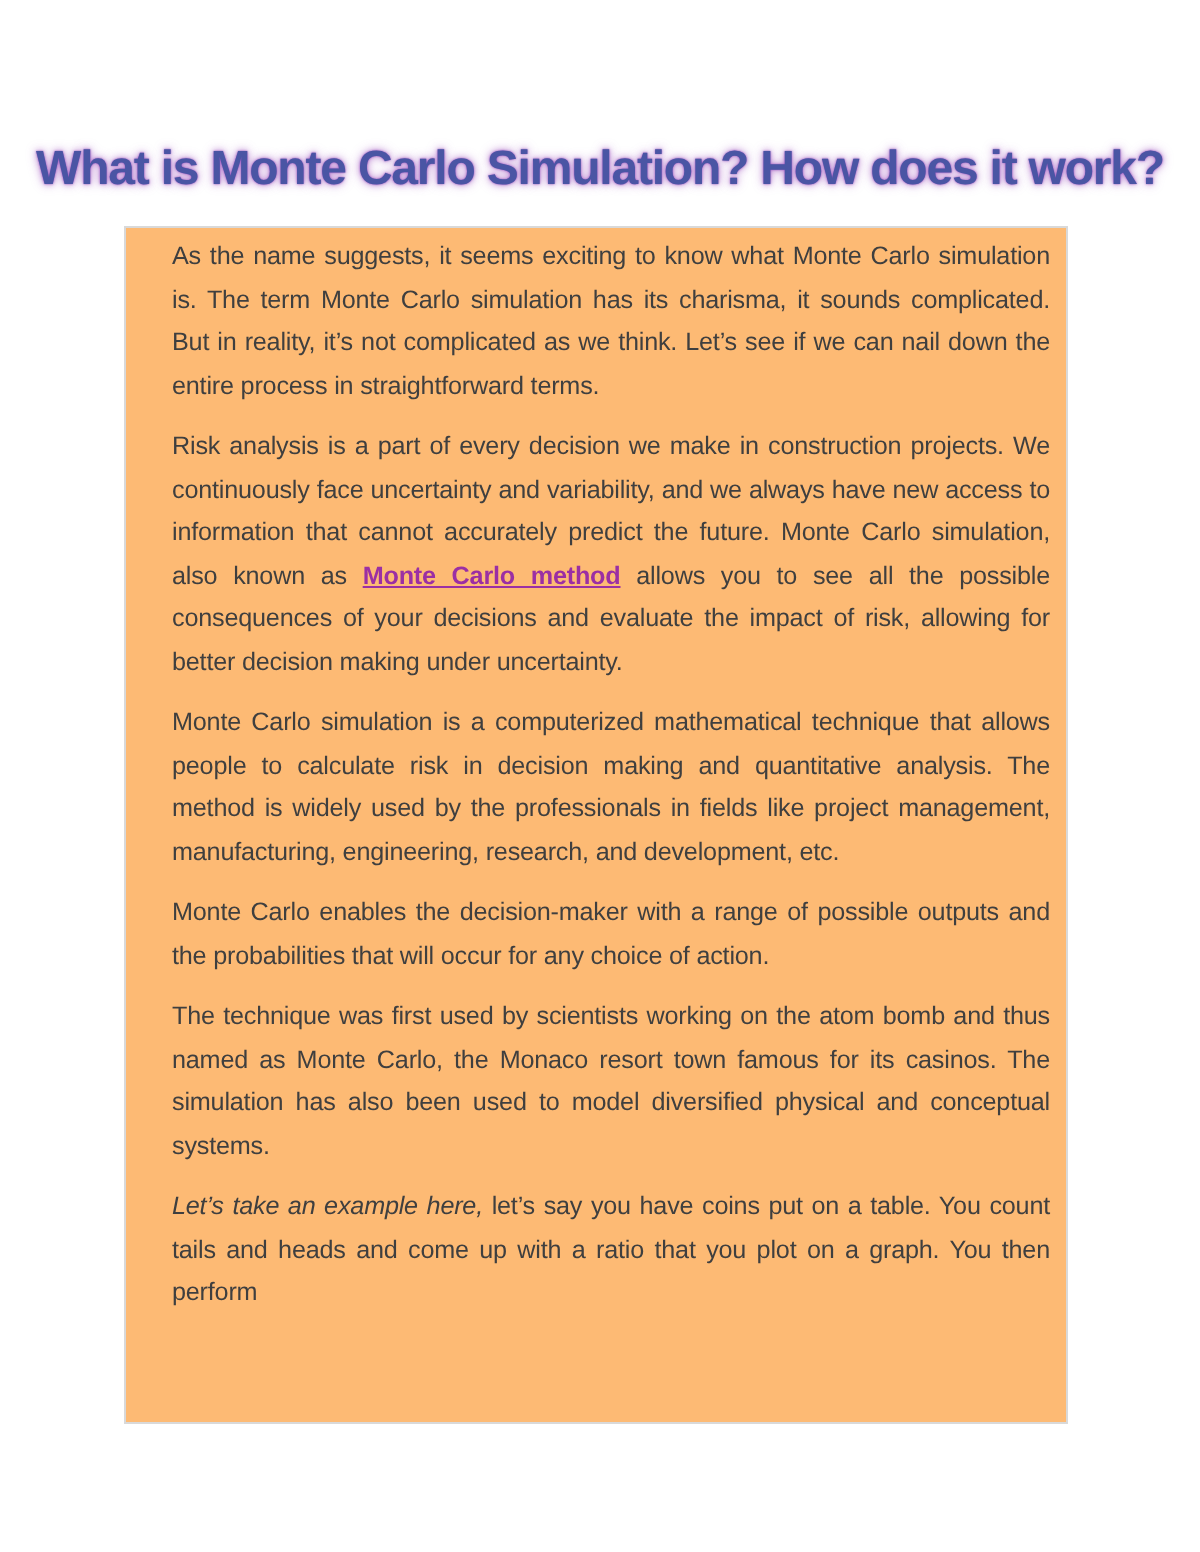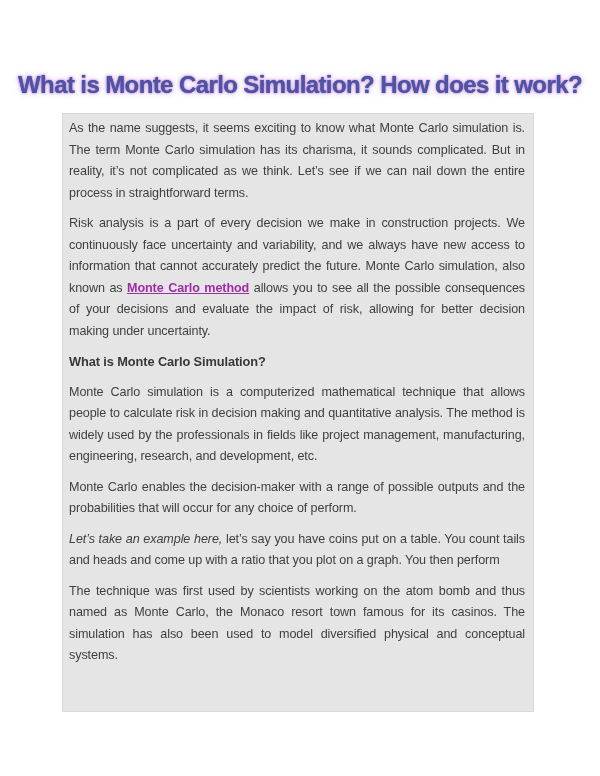--- a/index.html
+++ b/index.html
@@ -26,23 +26,23 @@
     color: #4a55a4;
     text-shadow: 0 0 1px #8c48b8, 0 0 3px rgba(150, 62, 184, 0.55), 0 0 6px rgba(150, 62, 184, 0.35);
   }
   .content-box {
     position: absolute;
     left: 62px;
     top: 113px;
     width: 472px;
     height: 599px;
     box-sizing: border-box;
-    background: #e5e5e5;
+    background: #fdba74;
     border: 1px solid #d9d9d9;
-    padding: 4px 8px 4px 6px;
+    padding: 4px 8px 4px 23px;
     overflow: hidden;
   }
   .content-box p,
   .content-box h2 {
     margin: 9px 0 0 0;
     font-size: 12.6px;
     line-height: 21.5px;
     letter-spacing: -0.1px;
     color: #3f3f3f;
     text-align: justify;
@@ -71,24 +71,23 @@
 <body>
 
 <div class="doc-title">What is Monte Carlo Simulation? How does it work?</div>
 
 <div class="content-box">
 
   <p>As the name suggests, it seems exciting to know what Monte Carlo simulation is. The term Monte Carlo simulation has its charisma, it sounds complicated. But in reality, it’s not complicated as we think. Let’s see if we can nail down the entire process in straightforward terms.</p>
 
   <p><span>Risk analysis is a part of every decision we make in construction projects. We continuously face uncertainty and variability, and we always have new access to information that cannot accurately predict the future. Monte Carlo simulation, also known as </span><a class="doc-link">Monte Carlo method</a><span> allows you to see all the possible consequences of your decisions and evaluate the impact of risk, allowing for better decision making under uncertainty.</span></p>
 
-  <h2>What is Monte Carlo Simulation?</h2>
 
 
   <p>Monte Carlo simulation is a computerized mathematical technique that allows people to calculate risk in decision making and quantitative analysis. The method is widely used by the professionals in fields like project management, manufacturing, engineering, research, and development, etc.</p>
 
-  <p>Monte Carlo enables the decision-maker with a range of possible outputs and the probabilities that will occur for any choice of perform.</p>
+  <p>Monte Carlo enables the decision-maker with a range of possible outputs and the probabilities that will occur for any choice of action.</p>
+
+  <p>The technique was first used by scientists working on the atom bomb and thus named as Monte Carlo, the Monaco resort town famous for its casinos. The simulation has also been used to model diversified physical and conceptual systems.</p>
 
   <p><span class="italic-lead">Let’s take an example here,</span><span> let’s say you have coins put on a table. You count tails and heads and come up with a ratio that you plot on a graph. You then perform</span></p>
-
-  <p>The technique was first used by scientists working on the atom bomb and thus named as Monte Carlo, the Monaco resort town famous for its casinos. The simulation has also been used to model diversified physical and conceptual systems.</p>
 
 </div>
 
 </body></html>

